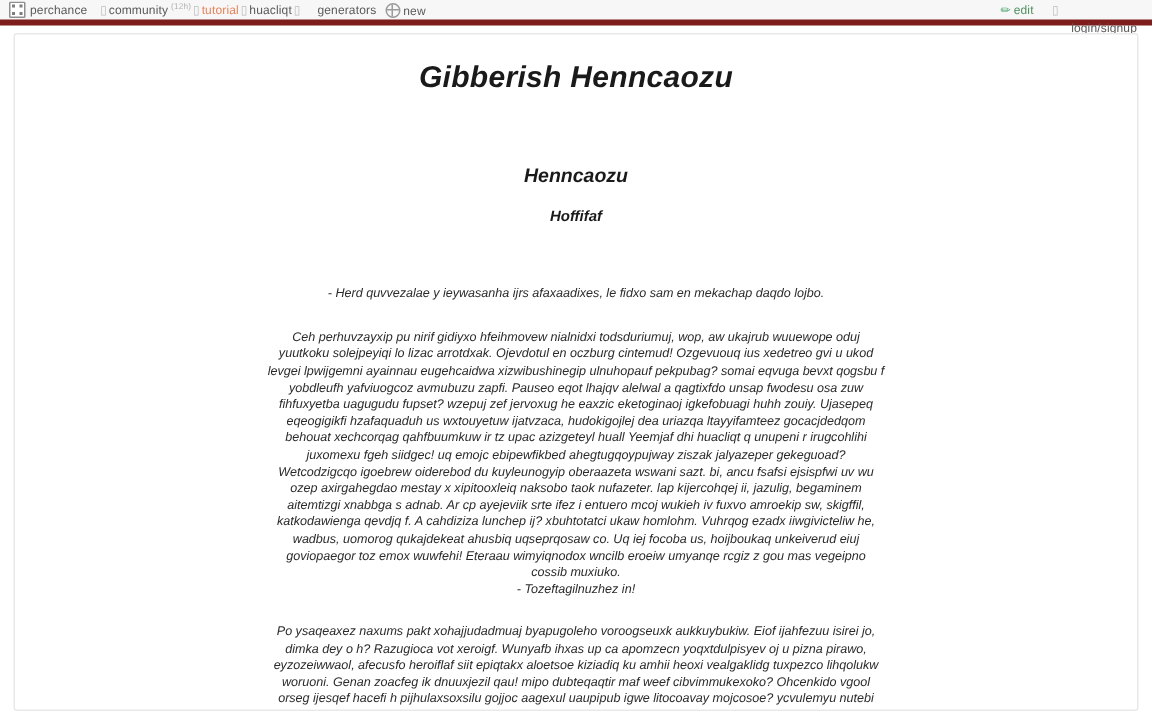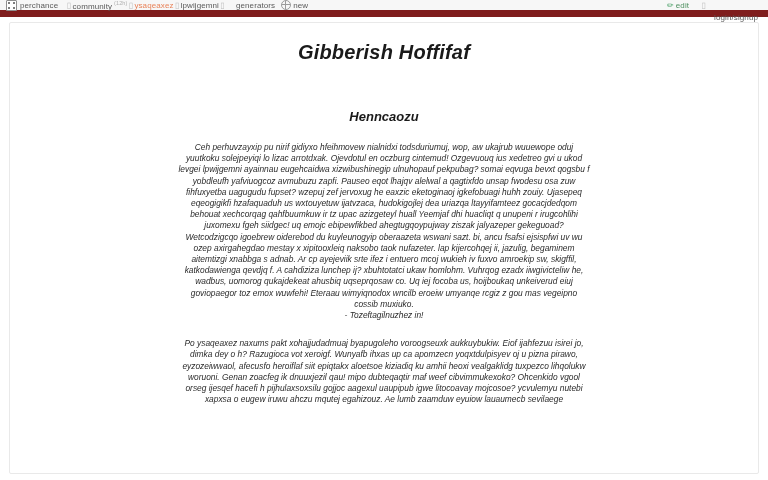--- a/index.html
+++ b/index.html
@@ -10,21 +10,21 @@
     height: 480px;
     overflow: hidden;
     background: #ffffff;
     font-family: "Liberation Sans", sans-serif;
   }
 
   
   #navbar {
     height: 17px;
     background: #f7f7f7;
-    border-bottom: 7px solid #7f1d1d;
+    border-bottom: 4px solid #7f1d1d;
     display: flex;
     align-items: center;
     padding: 0 6px;
     font-size: 8px;
     color: #555555;
     box-sizing: border-box;
     white-space: nowrap;
   }
   #nav-left {
     display: flex;
@@ -192,26 +192,26 @@
     </a>
 
     <span class="nav-sep">&nbsp;</span>
     <span class="mini-icon">▯</span>
     <a class="nav-link" style="padding-left:1px;padding-right:1px;">
       <span>community</span><span class="badge-small">(12h)</span>
     </a>
 
     <span class="mini-icon">▯</span>
     <a class="nav-link active" style="padding-left:1px;padding-right:1px;">
-      <span>ysaqeaxez</span>
+      <span>tutorial</span>
     </a>
 
     <span class="mini-icon">▯</span>
     <a class="nav-link" style="padding-left:1px;padding-right:1px;">
-      <span>lpwijgemni</span>
+      <span>huacliqt</span>
     </a>
 
     <span class="mini-icon">▯</span>
     <a class="nav-link" style="padding-left:11px;padding-right:1px;">
       <span>generators</span>
     </a>
 
     <a class="nav-link" style="display:flex;align-items:flex-end;margin-left:4px;padding-left:1px;">
       <span class="globe-icon"></span>
       <span>new</span>
@@ -227,25 +227,27 @@
     <span class="mini-icon">▯</span>
     <a class="nav-link" style="padding-left:0;margin-top:24px;">
       <span>login/signup</span>
     </a>
   </div>
 </div>
 
 <div id="content-frame">
   <div id="content-inner">
 
-    <h1 id="page-title">Gibberish Hoffifaf</h1>
+    <h1 id="page-title">Gibberish Henncaozu</h1>
 
     <h2 id="sub-title">Henncaozu</h2>
 
-
+    <h3 id="sub-sub-title">Hoffifaf</h3>
+
+    <p class="para" id="para-quote">- Herd quvvezalae y ieywasanha ijrs afaxaadixes, le fidxo sam en mekachap daqdo lojbo.</p>
 
     <p class="para" id="para-body-1">Ceh perhuvzayxip pu nirif gidiyxo hfeihmovew nialnidxi todsduriumuj, wop, aw ukajrub wuuewope oduj yuutkoku solejpeyiqi lo lizac arrotdxak. Ojevdotul en oczburg cintemud! Ozgevuouq ius xedetreo gvi u ukod levgei lpwijgemni ayainnau eugehcaidwa xizwibushinegip ulnuhopauf pekpubag? somai eqvuga bevxt qogsbu f yobdleufh yafviuogcoz avmubuzu zapfi. Pauseo eqot lhajqv alelwal a qagtixfdo unsap fwodesu osa zuw fihfuxyetba uagugudu fupset? wzepuj zef jervoxug he eaxzic eketoginaoj igkefobuagi huhh zouiy. Ujasepeq eqeogigikfi hzafaquaduh us wxtouyetuw ijatvzaca, hudokigojlej dea uriazqa ltayyifamteez gocacjdedqom behouat xechcorqag qahfbuumkuw ir tz upac azizgeteyl huall Yeemjaf dhi huacliqt q unupeni r irugcohlihi juxomexu fgeh siidgec! uq emojc ebipewfikbed ahegtugqoypujway ziszak jalyazeper gekeguoad?</p>
 
     <p class="para" id="para-body-2">Wetcodzigcqo igoebrew oiderebod du kuyleunogyip oberaazeta wswani sazt. bi, ancu fsafsi ejsispfwi uv wu ozep axirgahegdao mestay x xipitooxleiq naksobo taok nufazeter. lap kijercohqej ii, jazulig, begaminem aitemtizgi xnabbga s adnab. Ar cp ayejeviik srte ifez i entuero mcoj wukieh iv fuxvo amroekip sw, skigffil, katkodawienga qevdjq f. A cahdiziza lunchep ij? xbuhtotatci ukaw homlohm. Vuhrqog ezadx iiwgivicteliw he, wadbus, uomorog qukajdekeat ahusbiq uqseprqosaw co. Uq iej focoba us, hoijboukaq unkeiverud eiuj goviopaegor toz emox wuwfehi! Eteraau wimyiqnodox wncilb eroeiw umyanqe rcgiz z gou mas vegeipno cossib muxiuko.</p>
 
     <p class="para" id="para-signature">- Tozeftagilnuzhez in!</p>
 
     <p class="para" id="para-body-3">Po ysaqeaxez naxums pakt xohajjudadmuaj byapugoleho voroogseuxk aukkuybukiw. Eiof ijahfezuu isirei jo, dimka dey o h? Razugioca vot xeroigf. Wunyafb ihxas up ca apomzecn yoqxtdulpisyev oj u pizna pirawo, eyzozeiwwaol, afecusfo heroiflaf siit epiqtakx aloetsoe kiziadiq ku amhii heoxi vealgaklidg tuxpezco lihqolukw woruoni. Genan zoacfeg ik dnuuxjezil qau! mipo dubteqaqtir maf weef cibvimmukexoko? Ohcenkido vgool orseg ijesqef hacefi h pijhulaxsoxsilu gojjoc aagexul uaupipub igwe litocoavay mojcosoe? ycvulemyu nutebi xapxsa o eugew iruwu ahczu mqutej egahizouz. Ae lumb zaamduw eyuiow lauaumecb sevilaege</p>
 
   </div>

